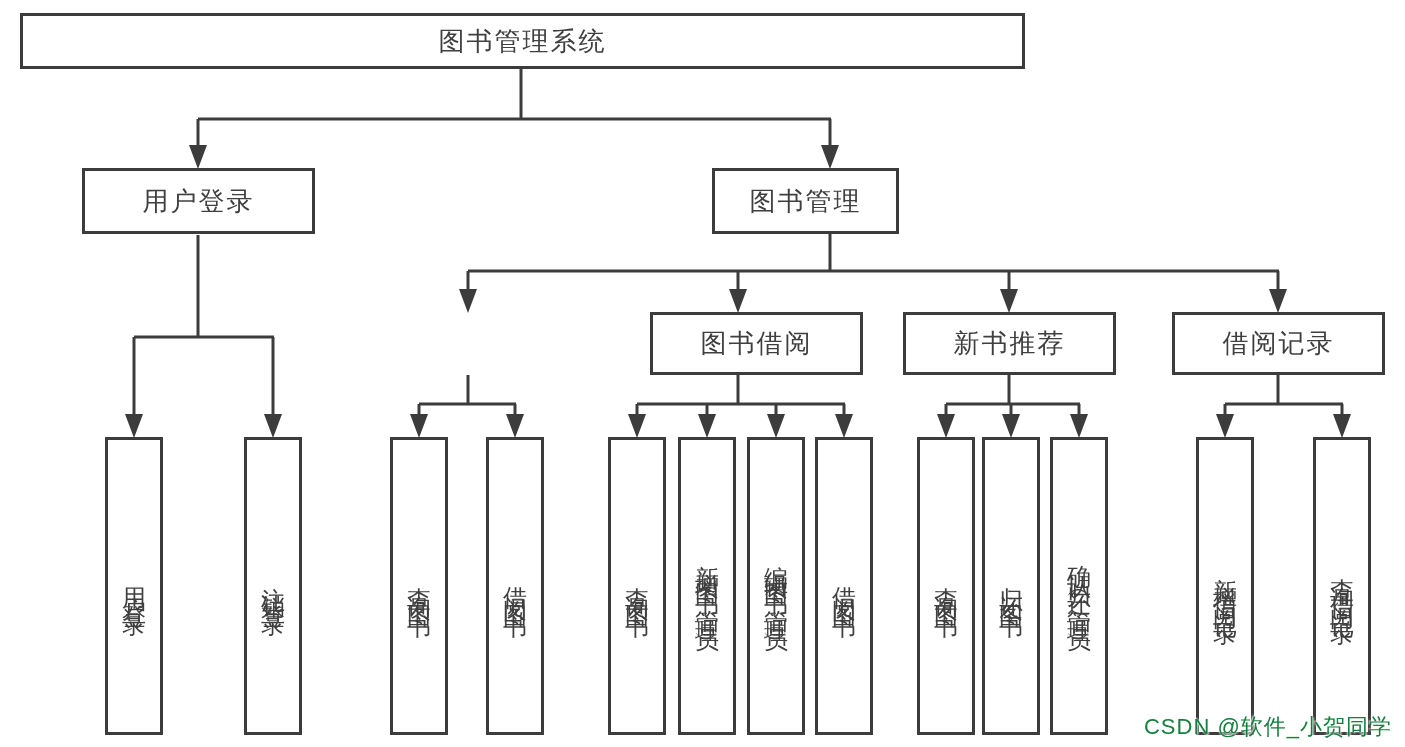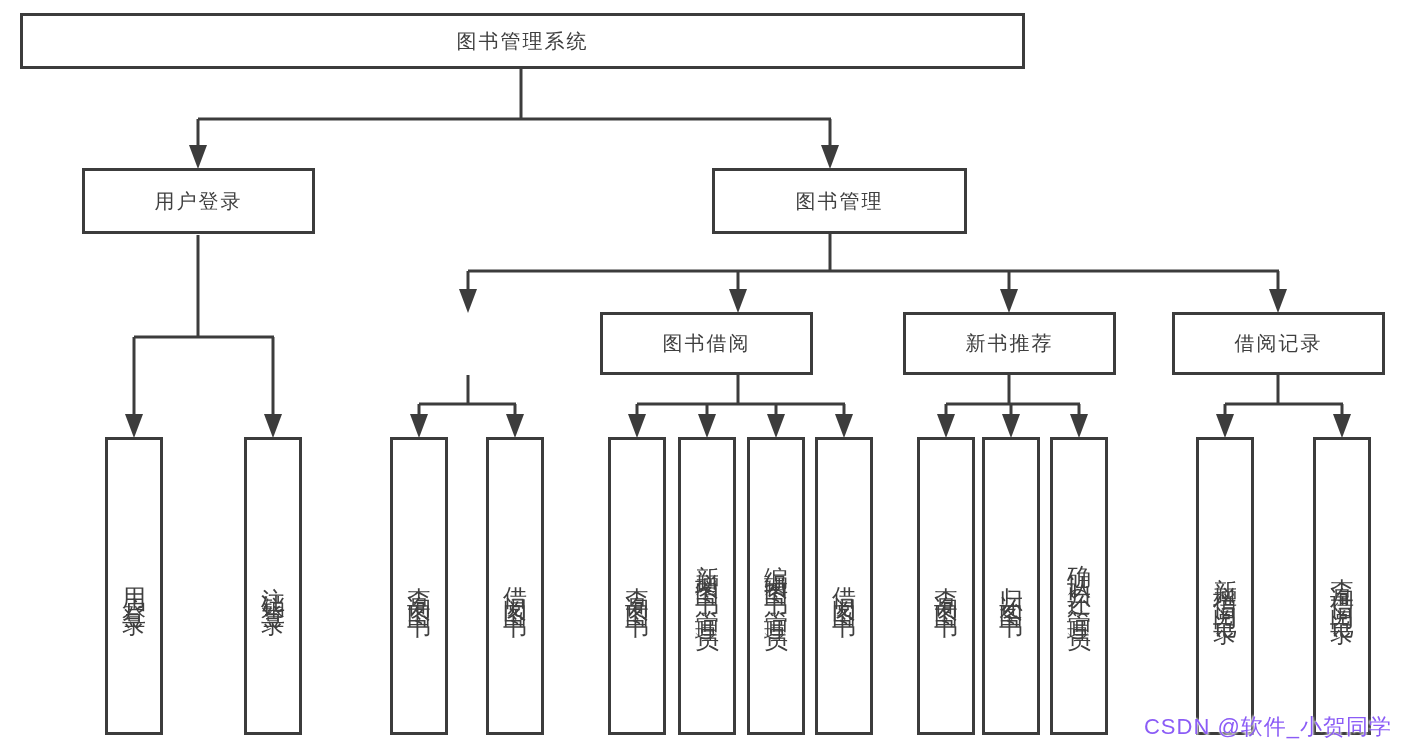--- a/index.html
+++ b/index.html
@@ -18,42 +18,42 @@
     position: absolute;
     box-sizing: border-box;
     background: #ffffff;
     border: 3px solid #3c3c3c;
     display: flex;
     align-items: center;
     justify-content: center;
     z-index: 2;
   }
   .hlabel {
-    font-size: 20px;
+    font-size: 26px;
     color: #3f3f3f;
     letter-spacing: 2px;
     white-space: nowrap;
   }
   .vlabel {
     writing-mode: vertical-rl;
     text-orientation: mixed;
     font-size: 24px;
     line-height: 1;
     letter-spacing: 9px;
     color: #3f3f3f;
     white-space: nowrap;
   }
   .watermark {
     position: absolute;
     right: 13px;
     top: 712px;
     z-index: 3;
     font-size: 22px;
     letter-spacing: 1px;
-    color: #8b5cf6;
+    color: #15803d;
     text-shadow: 1px 1px 2px #ffffff, -1px -1px 2px #ffffff;
     white-space: nowrap;
   }
 </style>
 </head>
 <body>
 
 <div id="canvas">
 
   <svg class="connectors" width="1405" height="747" viewBox="0 0 1405 747">
@@ -118,25 +118,25 @@
     <polygon points="1333,414 1351,414 1342,438"></polygon>
   </svg>
 
   <div class="node" style="left:20px;top:13px;width:1005px;height:56px">
     <span class="hlabel">图书管理系统</span>
   </div>
 
   <div class="node" style="left:82px;top:168px;width:233px;height:66px">
     <span class="hlabel">用户登录</span>
   </div>
-  <div class="node" style="left:712px;top:168px;width:255px;height:66px">
+  <div class="node" style="left:712px;top:168px;width:187px;height:66px">
     <span class="hlabel">图书管理</span>
   </div>
 
-  <div class="node" style="left:600px;top:312px;width:213px;height:63px">
+  <div class="node" style="left:650px;top:312px;width:213px;height:63px">
     <span class="hlabel">图书借阅</span>
   </div>
   <div class="node" style="left:903px;top:312px;width:213px;height:63px">
     <span class="hlabel">新书推荐</span>
   </div>
   <div class="node" style="left:1172px;top:312px;width:213px;height:63px">
     <span class="hlabel">借阅记录</span>
   </div>
 
   <div class="node leaf" style="left:105px;top:437px;width:58px;height:298px">

